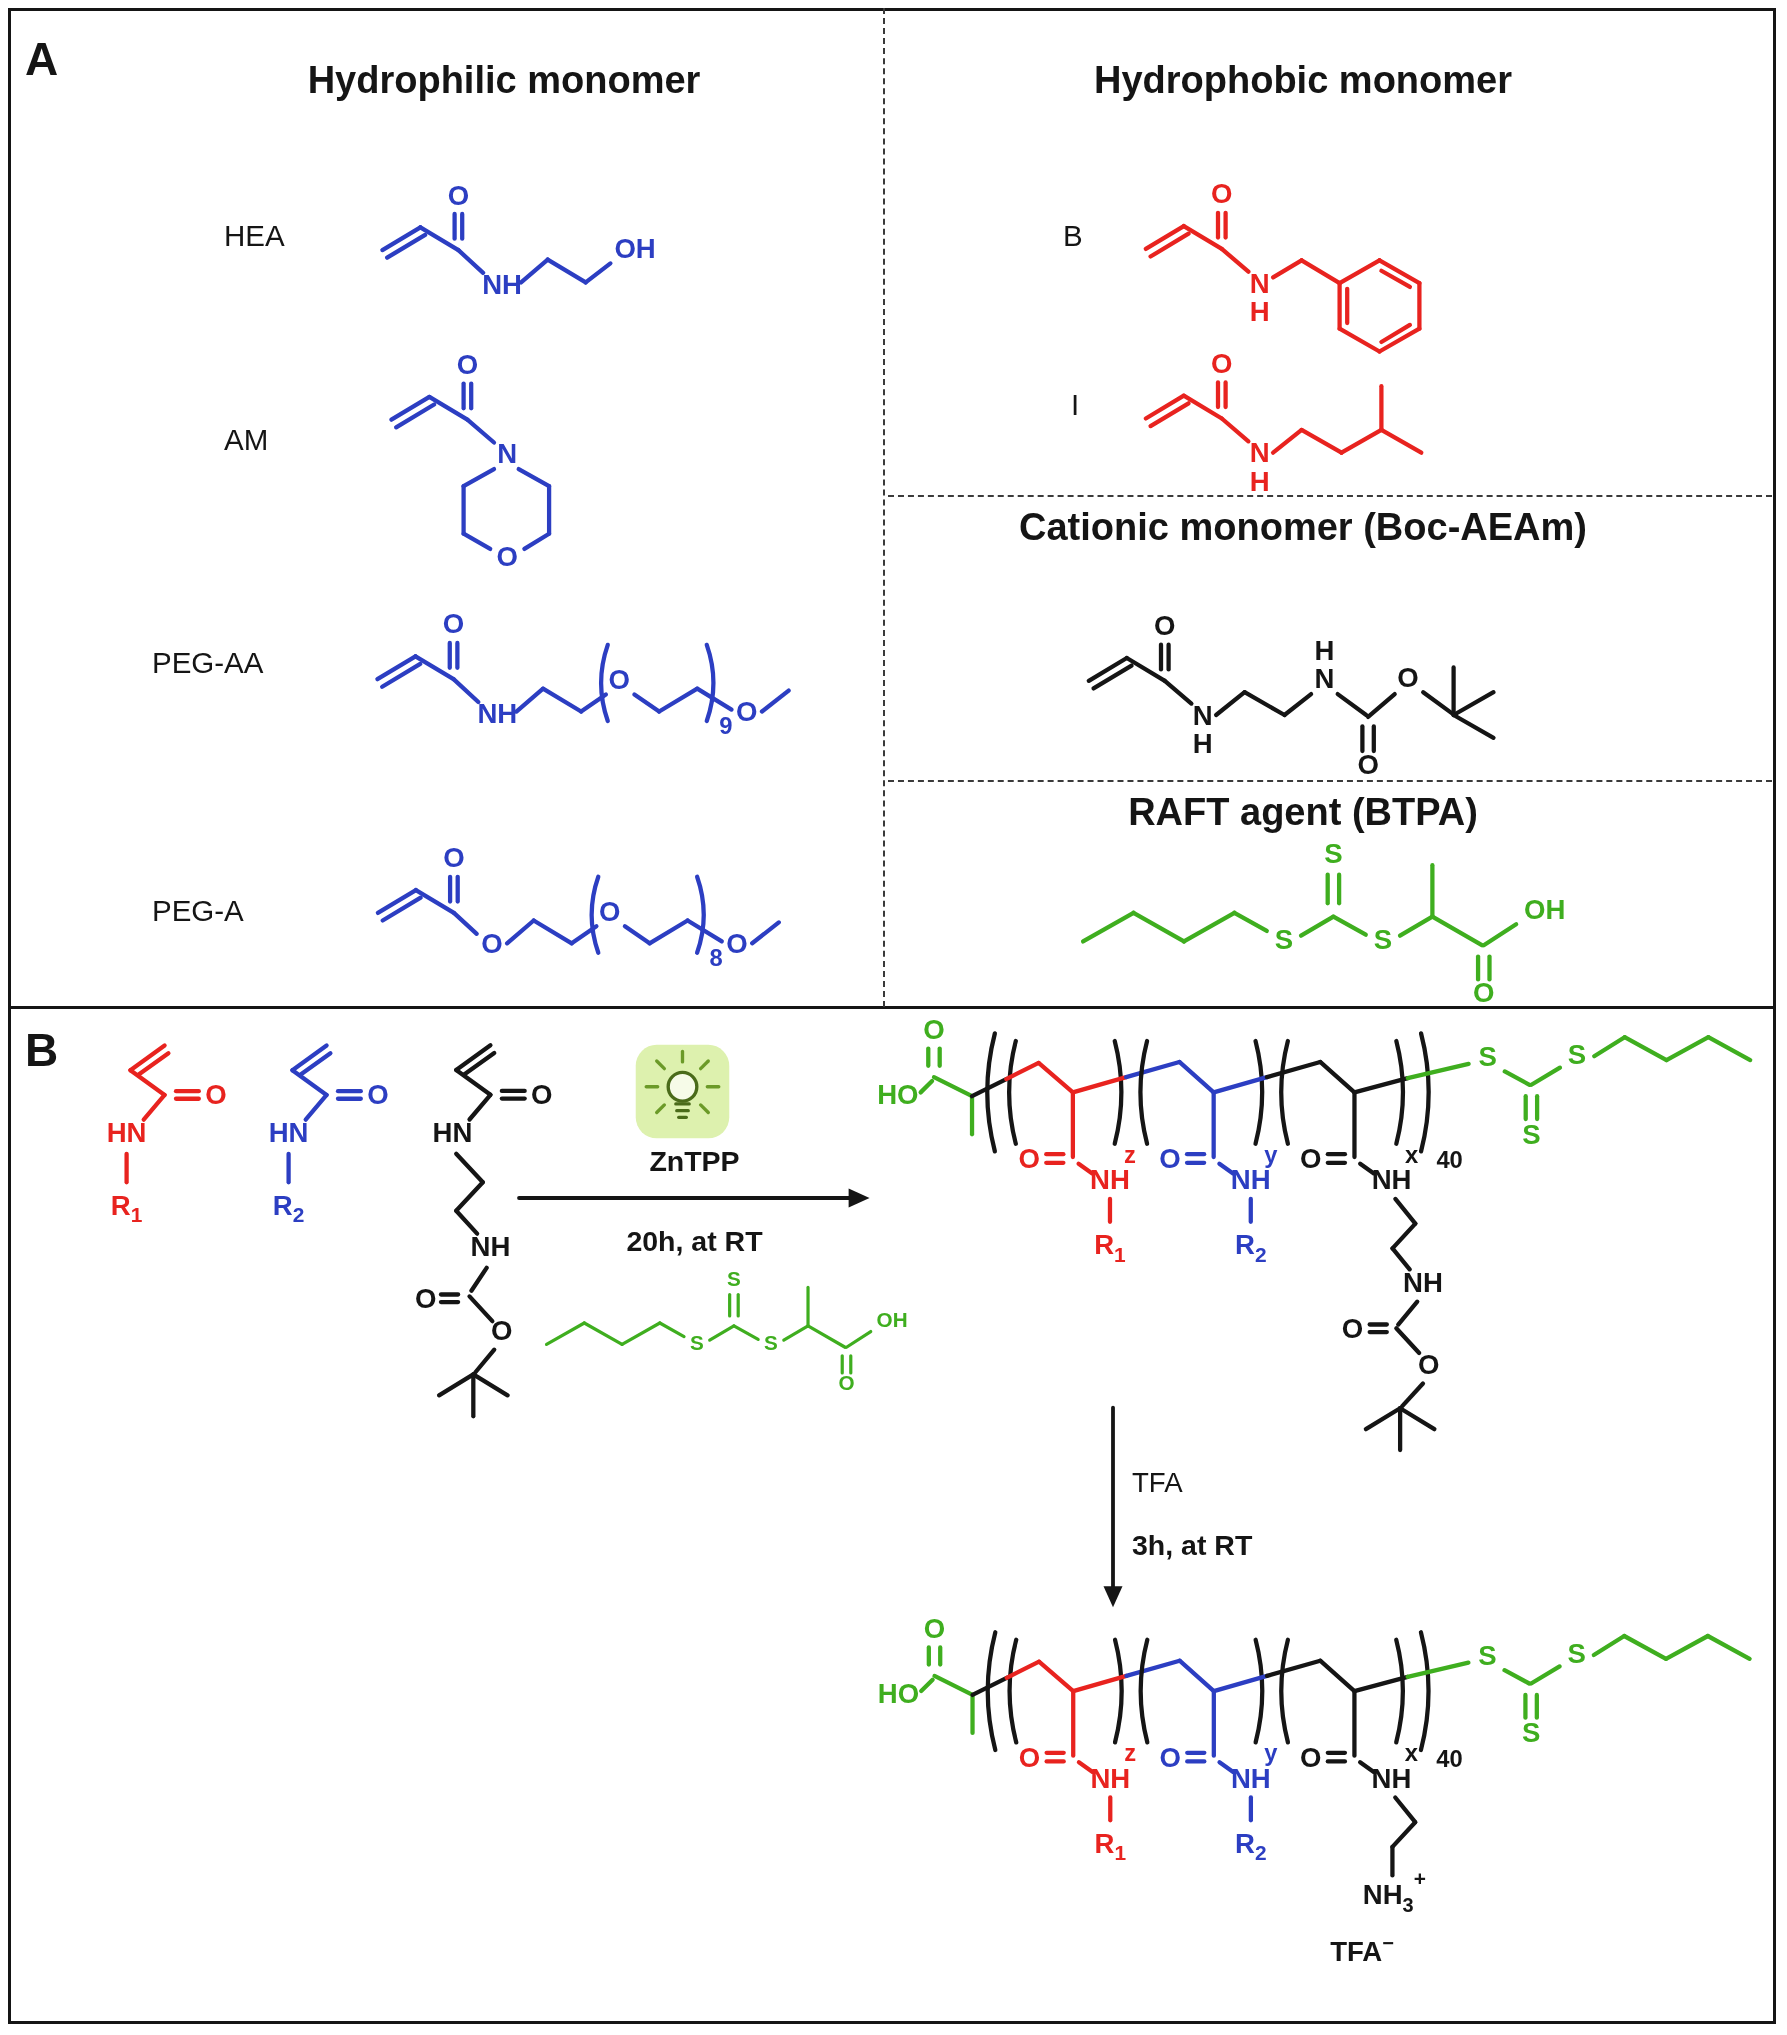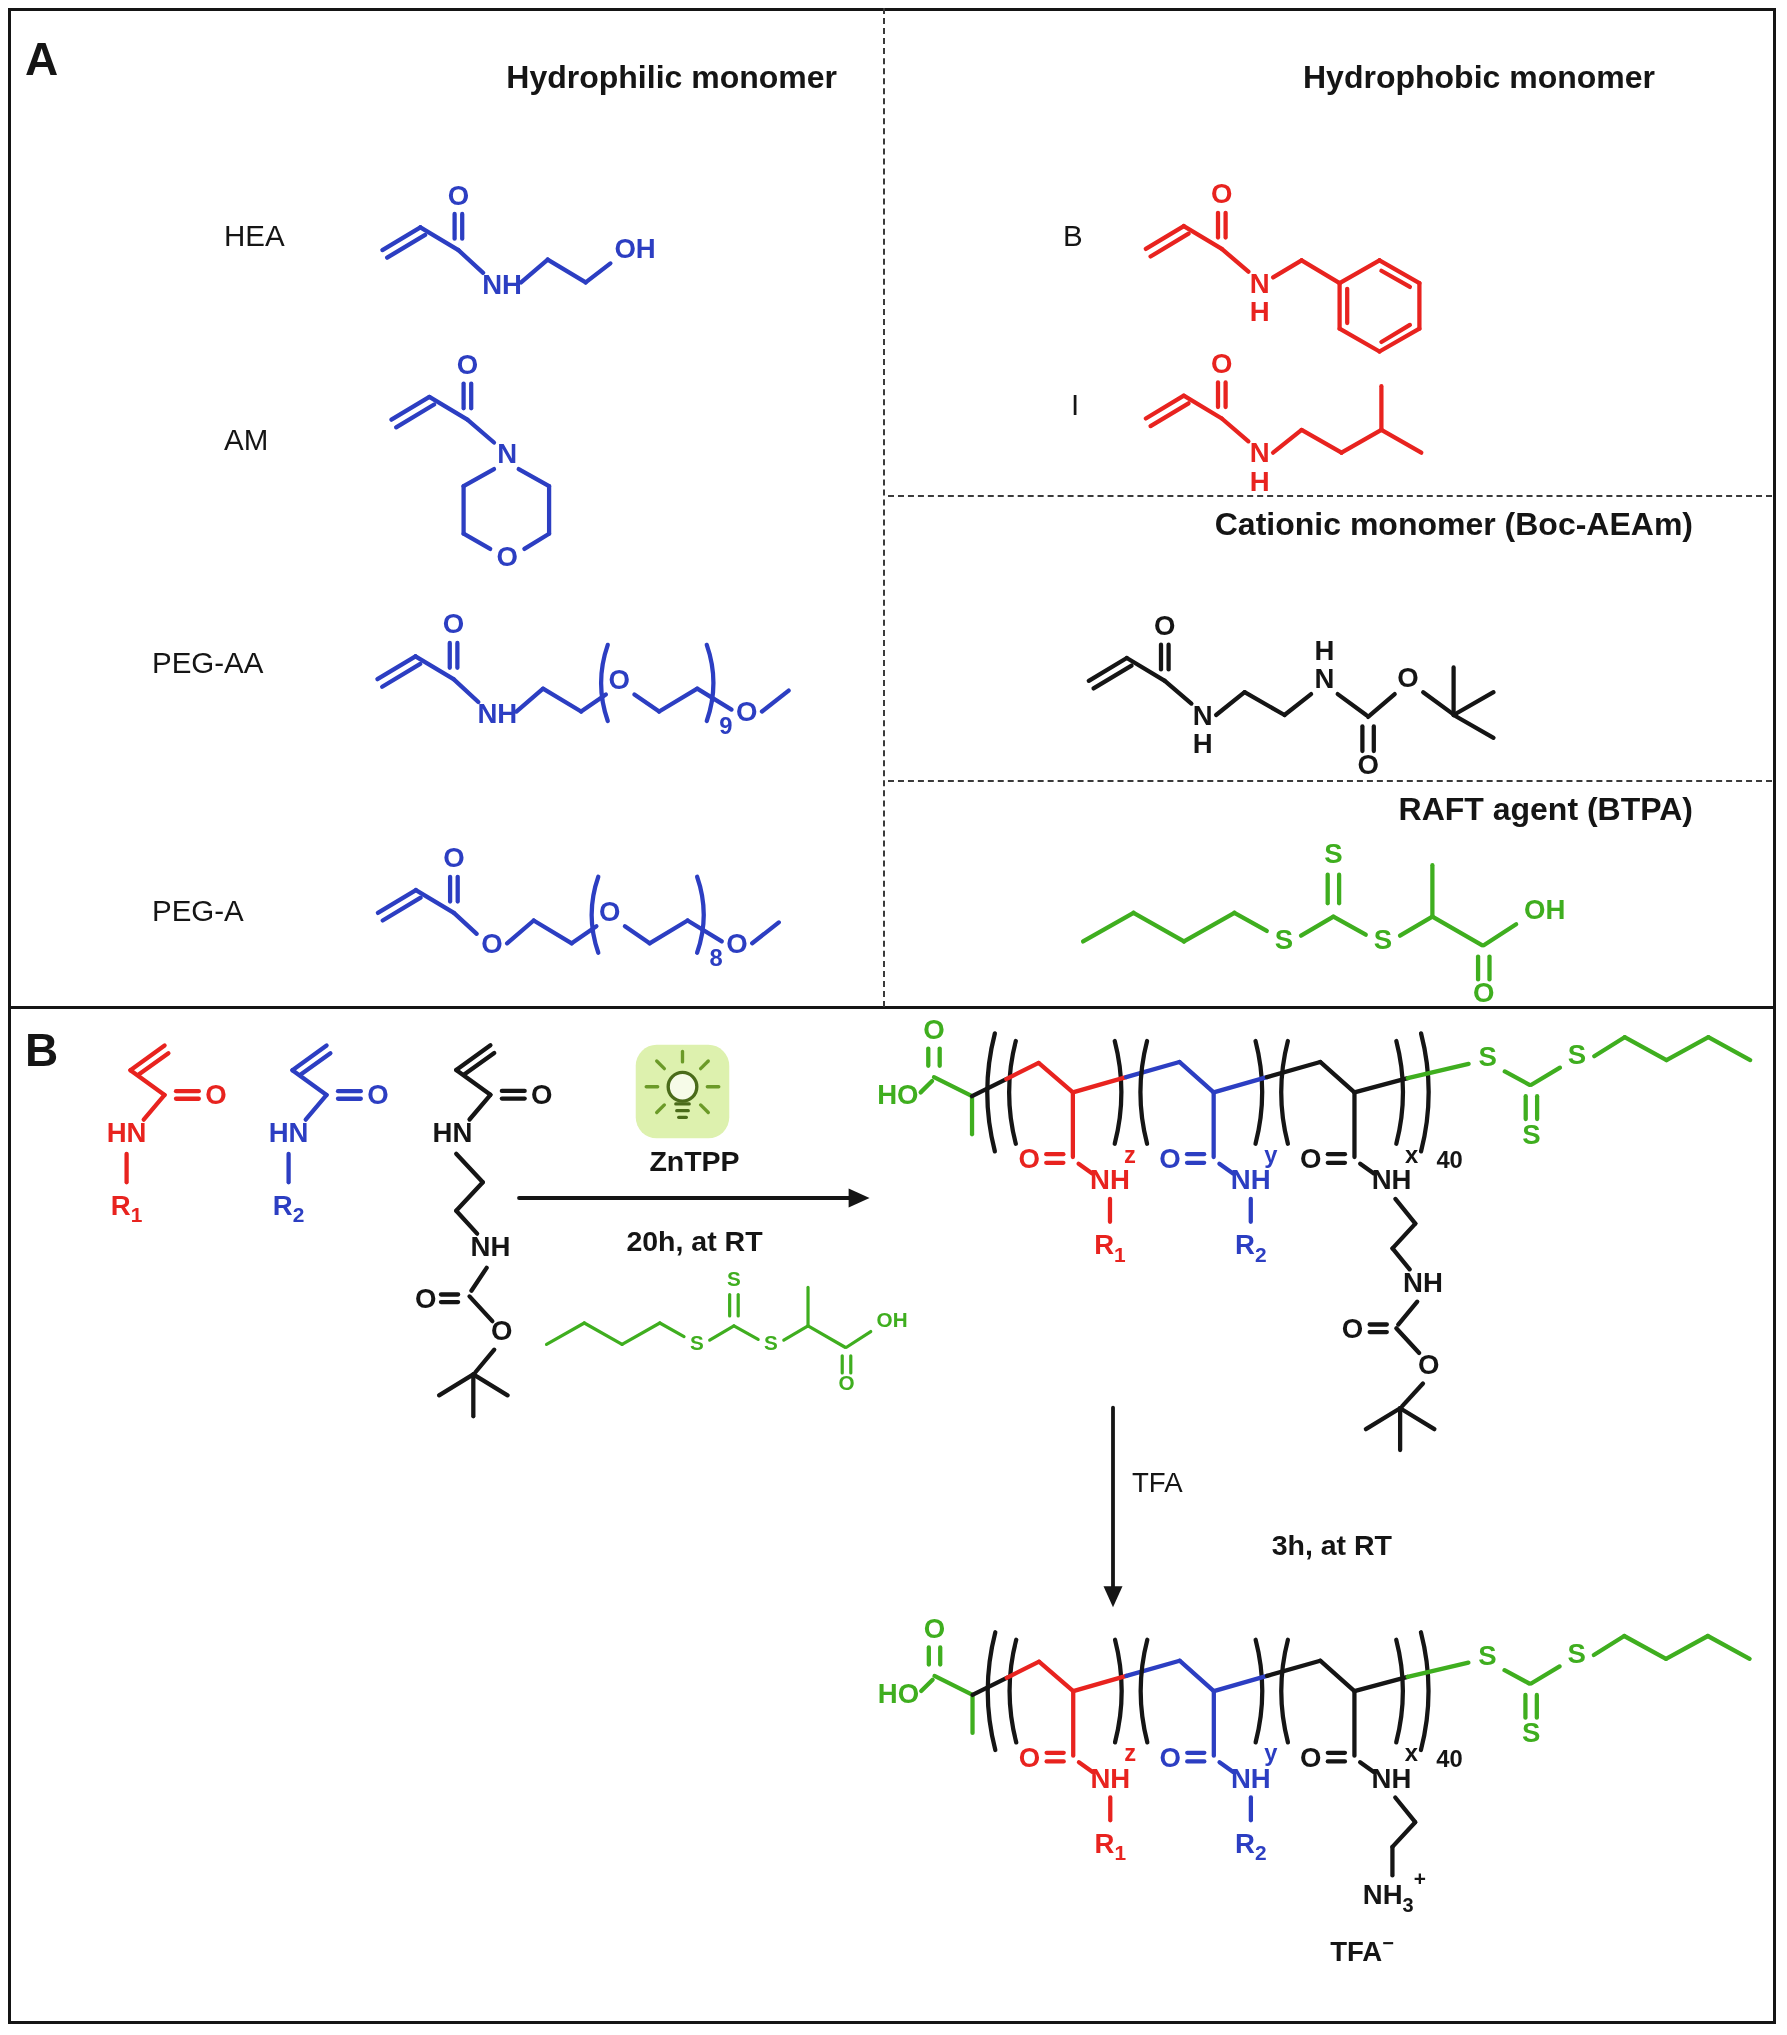--- a/index.html
+++ b/index.html
@@ -4,21 +4,21 @@
 <style>
   *{box-sizing:border-box}
   body{margin:0;background:#ffffff}
   .page{position:relative;width:1787px;height:2035px;background:#fff;color:#151515;
         font-family:"Liberation Sans",sans-serif;overflow:hidden}
   .abs{position:absolute}
   .frame{left:7.6px;top:7.6px;width:1768px;height:2016px;border:3.8px solid #151515}
   .hline{left:7.6px;top:1006px;width:1768px;height:0;border-top:3.8px solid #151515}
   .vdash{left:883px;top:7.6px;height:999px;width:0;border-left:2.9px dashed #3a3a3a}
   .hdash{left:888px;width:884px;height:0;border-top:2.9px dashed #3a3a3a}
-  .heading{font-size:32px;font-weight:700;text-align:right}
+  .heading{font-size:38px;font-weight:700;text-align:center}
   .mlabel{font-size:29.5px;font-weight:400}
   .plabel{font-size:46px;font-weight:700}
   .cond{font-size:28.5px;font-weight:700;text-align:center}
   .cond-plain{font-size:27.6px;font-weight:400;text-align:center}
   svg{overflow:visible;display:block}
   svg text{font-family:"Liberation Sans",sans-serif;font-weight:700;font-size:29px;text-anchor:middle}
   .sk line,.sk path{stroke-width:4.5;stroke-linecap:round;fill:none}
   .col-blue line,.col-blue path{stroke:#2c3ec2}.col-blue text{fill:#2c3ec2}
   .col-red line,.col-red path{stroke:#e8231f}.col-red text{fill:#e8231f}
   .col-green line,.col-green path{stroke:#3fae1f}.col-green text{fill:#3fae1f}
@@ -425,21 +425,21 @@
       <line class="ln-green" x1="832" y1="44" x2="876" y2="20"></line>
       <line class="ln-green" x1="876" y1="20" x2="920" y2="44"></line>
     </g>
   </svg>
 
   <svg class="abs" style="left:1075px;top:1398px" width="190" height="219" viewBox="0 0 200 230">
     <line class="arrow-line" x1="40" y1="10" x2="40" y2="198"></line>
     <polygon class="arrow-head" points="30,198 50,198 40,220"></polygon>
   </svg>
   <div class="abs cond-plain" style="left:1132px;top:1467px;width:190px;text-align:left">TFA</div>
-  <div class="abs cond" style="left:1164px;top:1529px;width:228px;text-align:right">3h, at RT</div>
+  <div class="abs cond" style="left:1132px;top:1529px;width:228px;text-align:left">3h, at RT</div>
 
   <svg class="abs" style="left:875px;top:1617px" width="899" height="380" viewBox="0 0 945 400">
     <g class="sk">
       <text class="tx-green" x="24" y="90">HO</text>
       <line class="ln-green" x1="48" y1="78" x2="60" y2="66"></line>
       <line class="ln-green" x1="56" y1="50" x2="56" y2="32"></line>
         <line class="ln-green" x1="68" y1="50" x2="68" y2="32"></line>
       <text class="tx-green" x="62" y="22">O</text>
       <line class="ln-green" x1="62" y1="62" x2="102" y2="82"></line>
       <line class="ln-green" x1="102" y1="82" x2="102" y2="122"></line>

